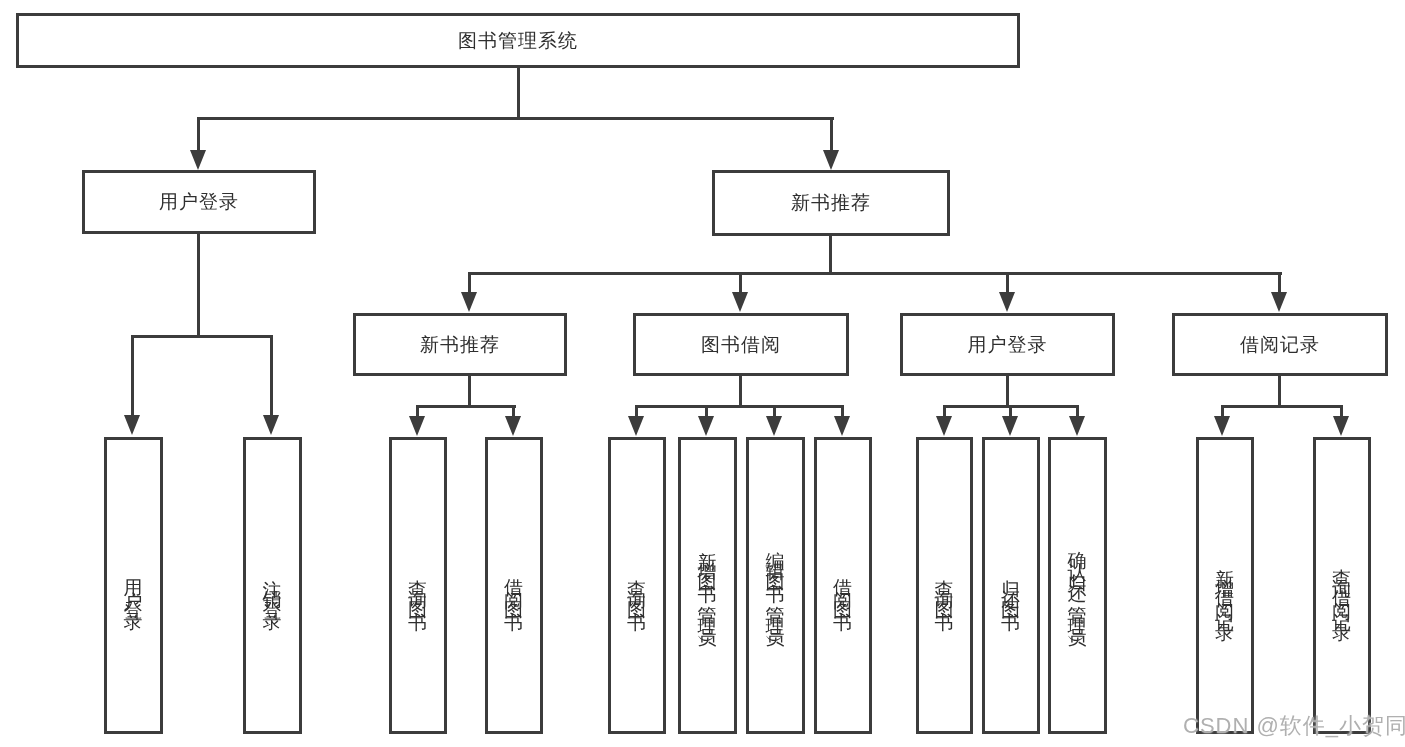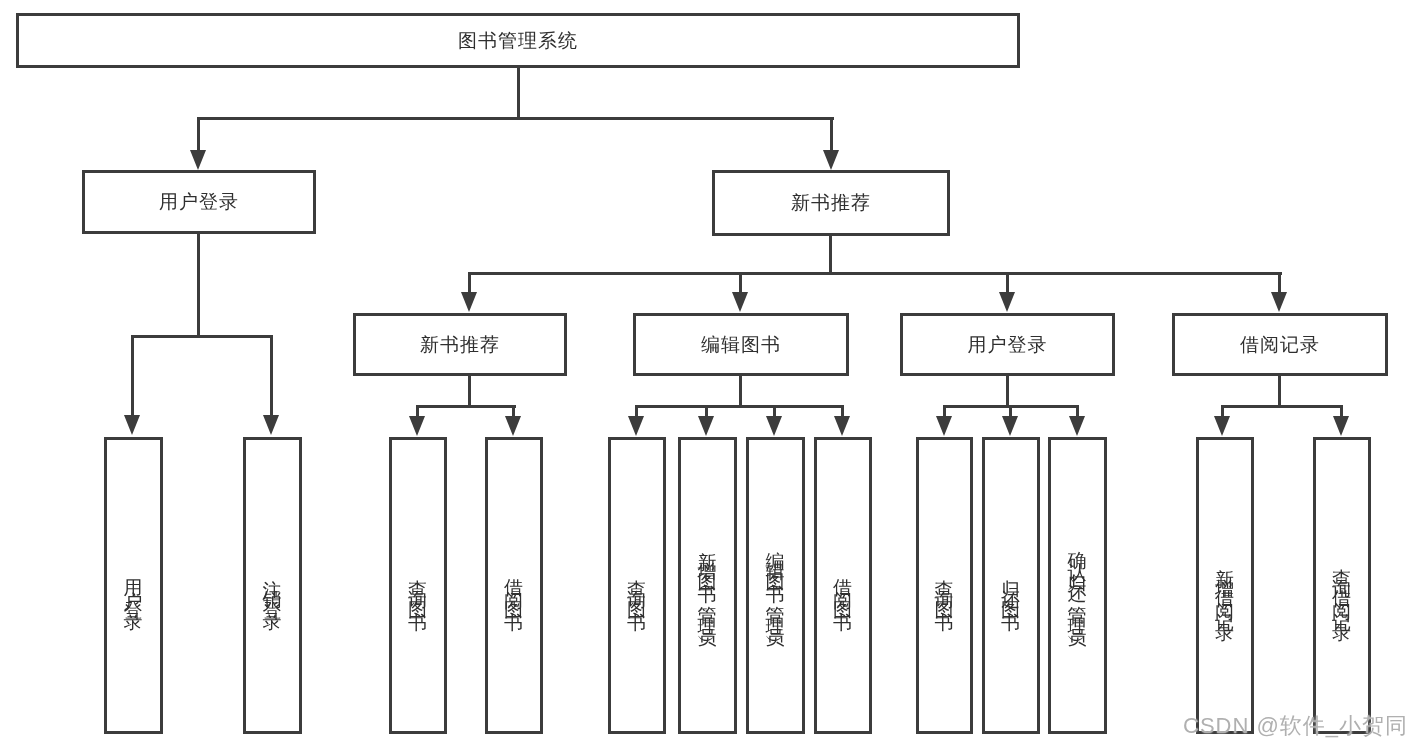--- a/index.html
+++ b/index.html
@@ -85,21 +85,21 @@
   <div class="arrow" style="left:732px;top:292px;"></div>
   <div class="vline" style="left:1006px;top:272px;height:22px;"></div>
   <div class="arrow" style="left:999px;top:292px;"></div>
   <div class="vline" style="left:1278px;top:272px;height:22px;"></div>
   <div class="arrow" style="left:1271px;top:292px;"></div>
 
   <div class="box" style="left:353px;top:313px;width:214px;height:63px;">
     <span>新书推荐</span>
   </div>
   <div class="box" style="left:633px;top:313px;width:216px;height:63px;">
-    <span>编辑图书</span>
+    <span>图书借阅</span>
   </div>
   <div class="box" style="left:900px;top:313px;width:215px;height:63px;">
     <span>用户登录</span>
   </div>
   <div class="box" style="left:1172px;top:313px;width:216px;height:63px;">
     <span>借阅记录</span>
   </div>
 
   <div class="vline" style="left:468px;top:376px;height:32px;"></div>
   <div class="vline" style="left:739px;top:376px;height:32px;"></div>

